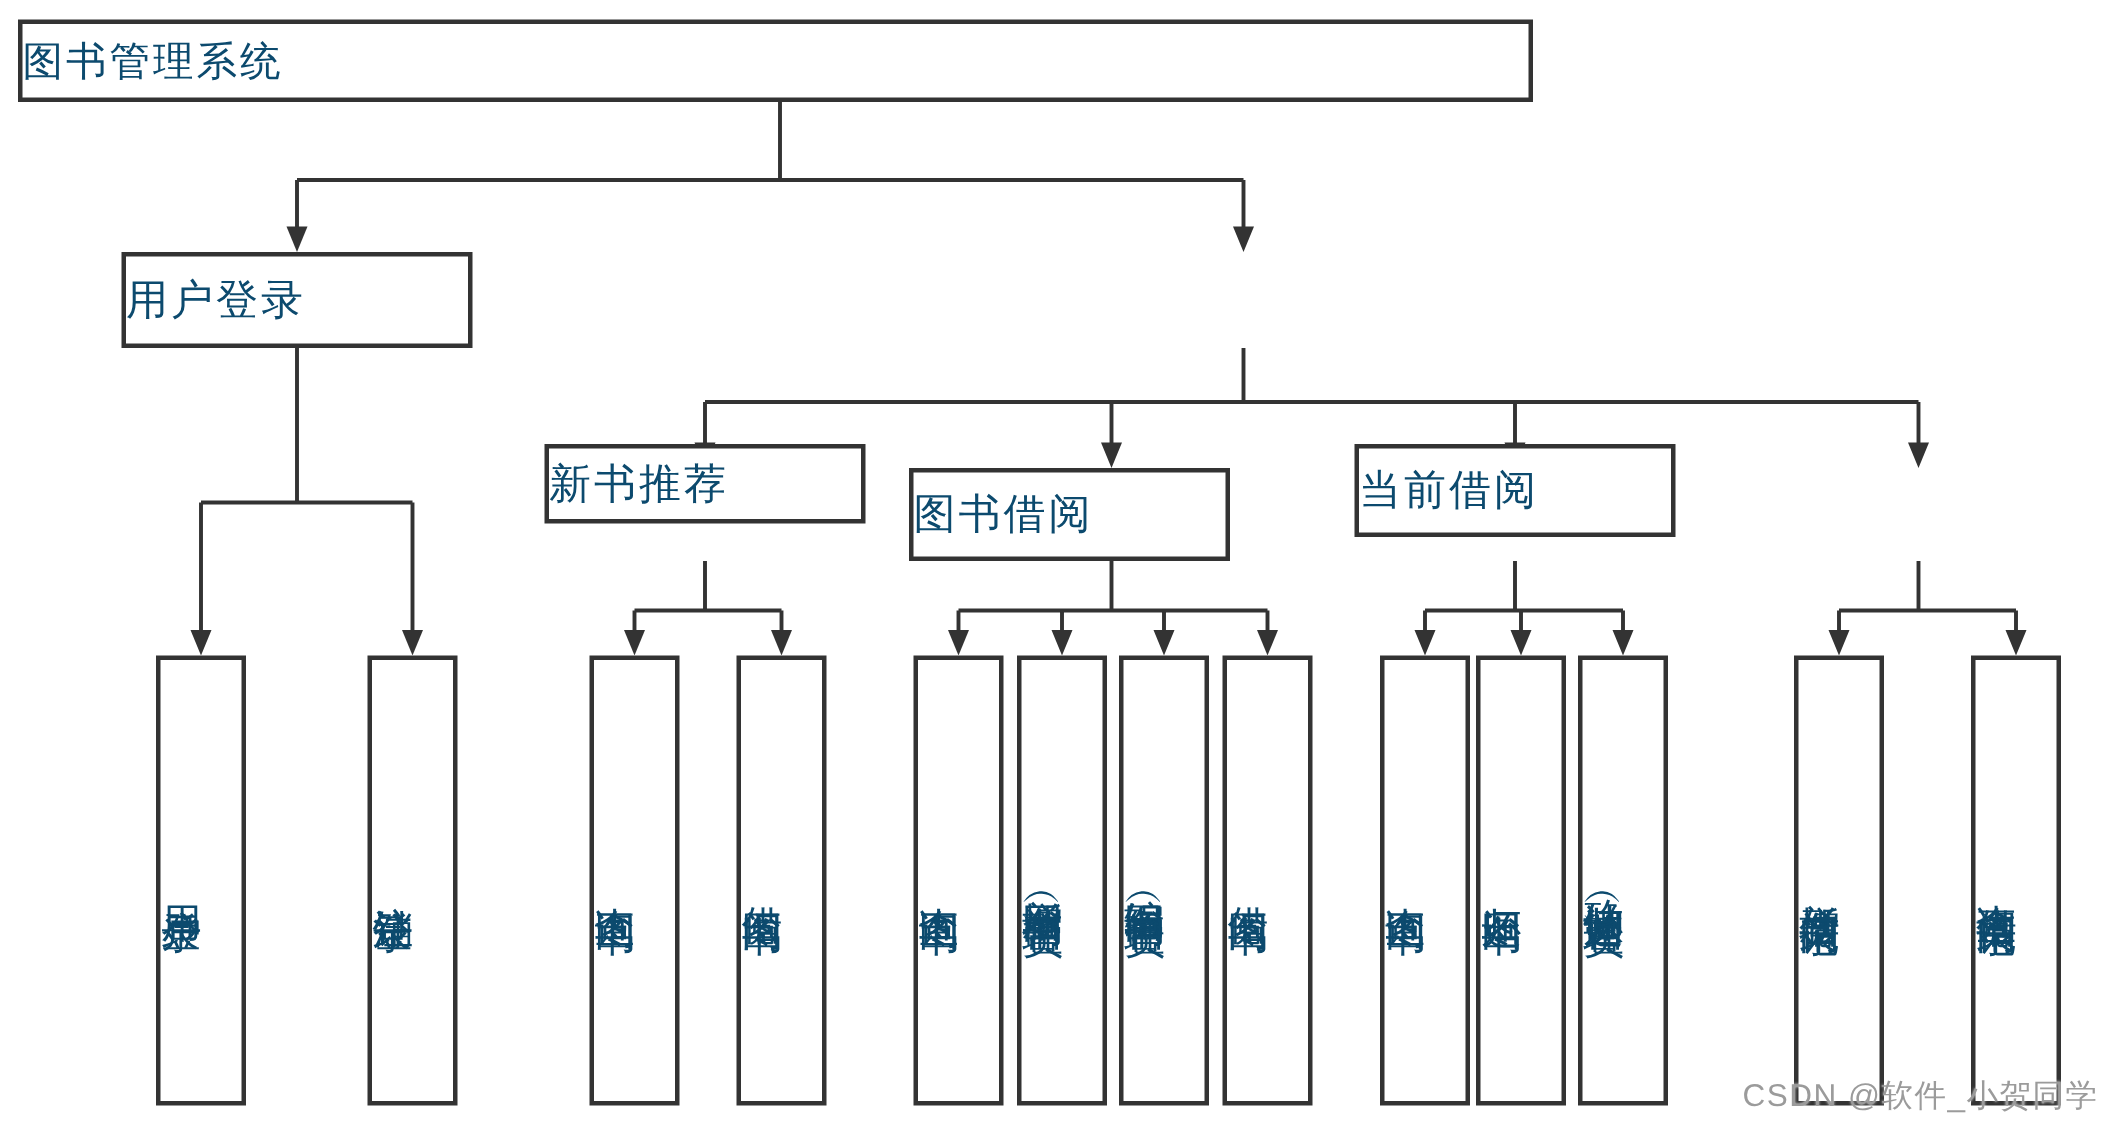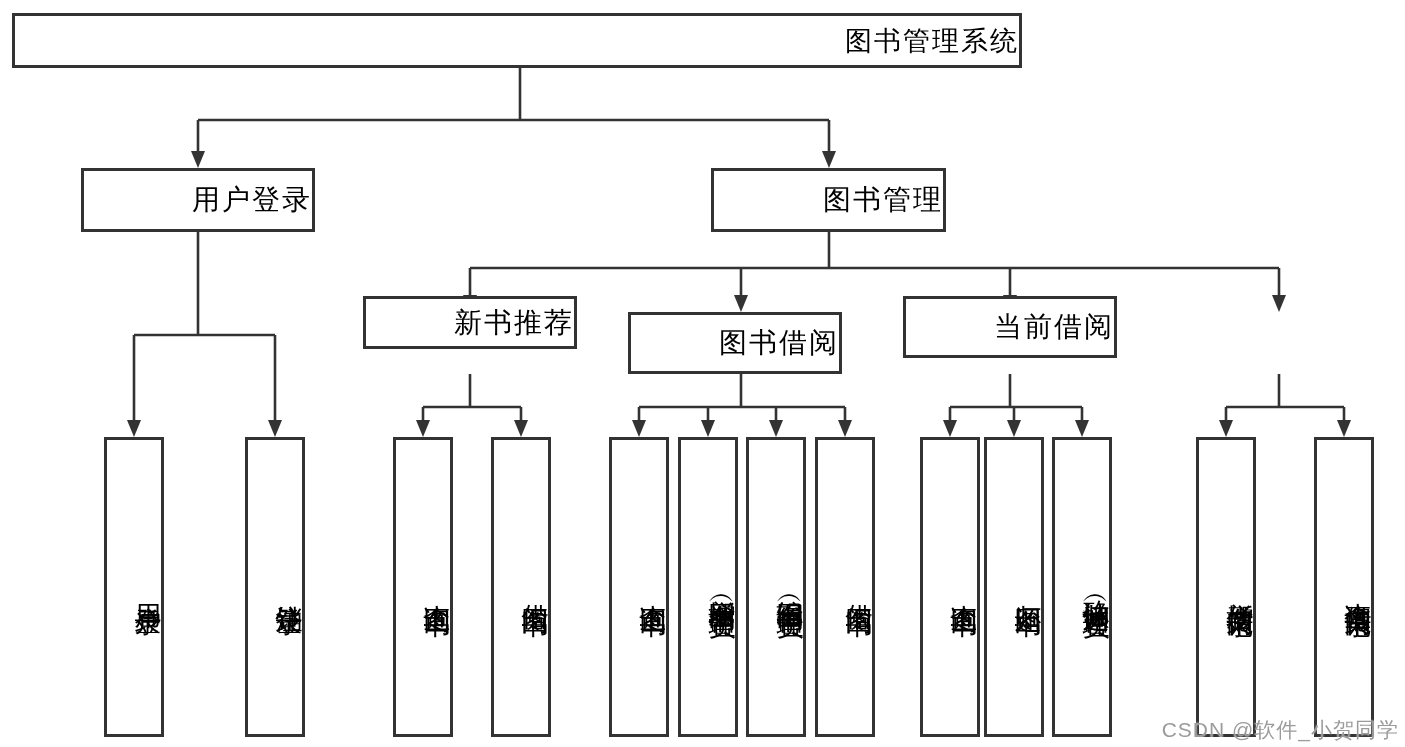--- a/index.html
+++ b/index.html
@@ -3,22 +3,22 @@
 <meta charset="utf-8">
 <style>
   html,body{margin:0;padding:0;background:#ffffff;}
   .canvas{
     position:relative;width:1405px;height:747px;background:#ffffff;overflow:hidden;
     font-family:"Liberation Sans","DejaVu Sans",sans-serif;
   }
   .wires{position:absolute;left:0;top:0;pointer-events:none;}
   .node{
     position:absolute;box-sizing:border-box;background:#ffffff;
-    border:3px solid #333333;display:flex;align-items:center;justify-content:flex-end;
-    color:#000000;
+    border:3px solid #333333;display:flex;align-items:center;justify-content:flex-start;
+    color:#0c4a6e;
   }
   .node .t{font-size:28px;letter-spacing:2px;white-space:nowrap;}
   .node.root .t{font-size:27px;}
   .node.v .t{
     writing-mode:vertical-rl;text-orientation:mixed;
     line-height:1;letter-spacing:2px;font-size:27px;
   }
   .watermark{
     position:absolute;right:6px;top:716px;font-size:21px;color:#9b9b9b;
     letter-spacing:1px;white-space:nowrap;
@@ -70,28 +70,25 @@
     </g>
   </svg>
 
   <div class="node root" style="left:12px;top:13px;width:1010px;height:55px">
     <span class="t">图书管理系统</span>
   </div>
 
   <div class="node" style="left:81px;top:168px;width:234px;height:64px">
     <span class="t">用户登录</span>
   </div>
-  <div class="node" style="left:711px;top:168px;width:235px;height:64px">
-    <span class="t">图书管理</span>
-  </div>
 
   <div class="node" style="left:363px;top:296px;width:214px;height:53px">
     <span class="t">新书推荐</span>
   </div>
-  <div class="node" style="left:628px;top:312px;width:214px;height:62px">
+  <div class="node" style="left:606px;top:312px;width:214px;height:62px">
     <span class="t">图书借阅</span>
   </div>
   <div class="node" style="left:903px;top:296px;width:214px;height:62px">
     <span class="t">当前借阅</span>
   </div>
 
   <div class="node v" style="left:104px;top:437px;width:60px;height:300px">
     <span class="t">用户登录</span>
   </div>
   <div class="node v" style="left:245px;top:437px;width:60px;height:300px">

